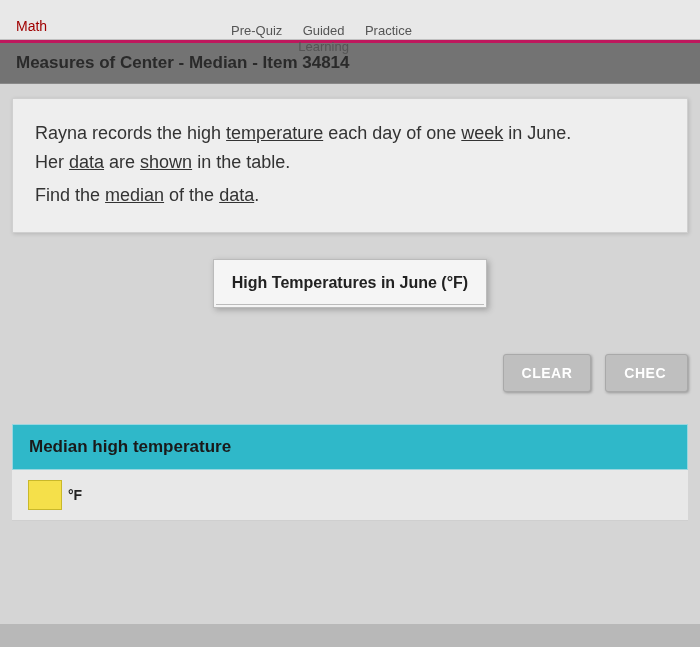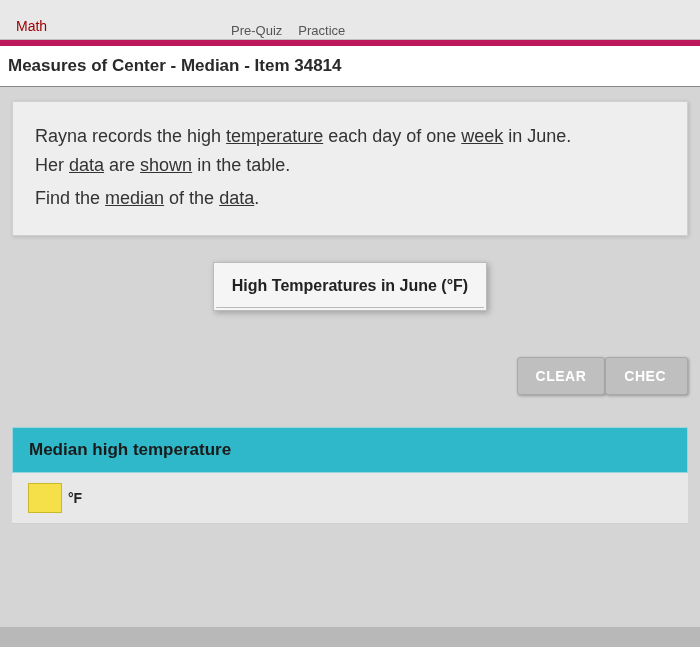--- a/index.html
+++ b/index.html
@@ -37,26 +37,26 @@
     font-size: 13px;
     color: #555;
     margin-top: 19px;
   }
   .nav-tab {
     padding: 4px 6px;
     text-align: center;
     line-height: 1.2;
   }
   .item-header {
-    background: #ffffff;
+    background: #737373;
     color: #2a2a2a;
     font-weight: bold;
     font-size: 17px;
-    padding: 10px 8px;
-    border-top: 6px solid #be185d;
+    padding: 10px 16px;
+    border-top: 3px solid #be185d;
     border-bottom: 1px solid #888;
   }
   .content-area {
     background: #d5d5d5;
     padding: 14px 12px 14px 12px;
     min-height: 540px;
   }
   .question-card {
     background: #eeeeee;
     border: 1px solid #cfcfcf;
@@ -97,20 +97,21 @@
     border: 1px solid #bbb;
     padding: 14px 12px;
     font-size: 17px;
     text-align: center;
     color: #222;
     min-width: 42px;
   }
   .button-row {
     display: flex;
     justify-content: flex-end;
+    gap: 14px;
     margin-top: 46px;
     padding-right: 0;
   }
   .btn {
     background: #bfbfbf;
     color: #fff;
     font-weight: bold;
     font-size: 14px;
     padding: 10px 18px;
     border: 1px solid #a9a9a9;
@@ -148,20 +149,22 @@
     color: #222;
   }
 </style>
 </head>
 <body>
 
 <div class="top-nav">
   <div class="subject-label">Math</div>
   <div class="nav-tabs">
     <div class="nav-tab">Pre-Quiz</div>
+    <div class="nav-tab" style="white-space:pre-line;">Guided
+Learning</div>
     <div class="nav-tab">Practice</div>
   </div>
 </div>
 
 <div class="item-header">Measures of Center - Median - Item 34814</div>
 
 <div class="content-area">
 
   <div class="question-card">
     <p class="question-text">

